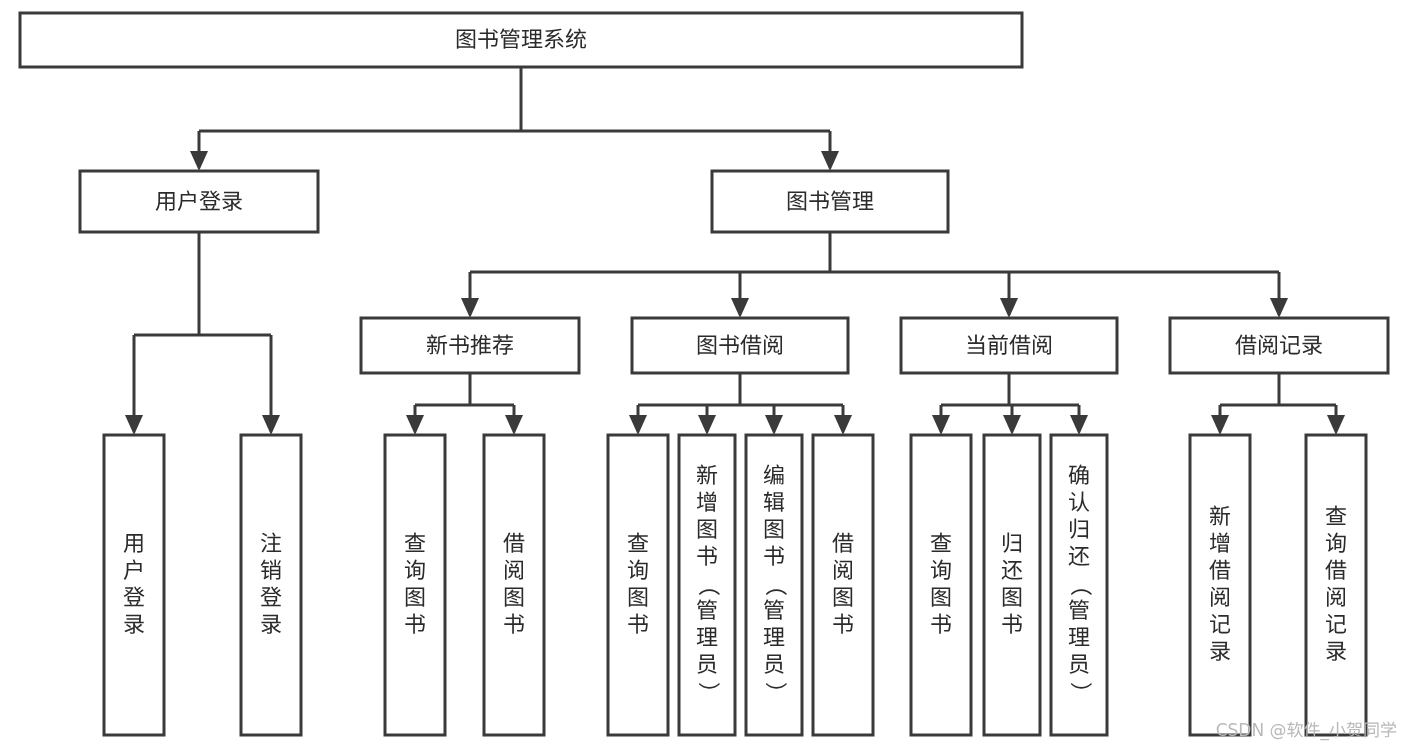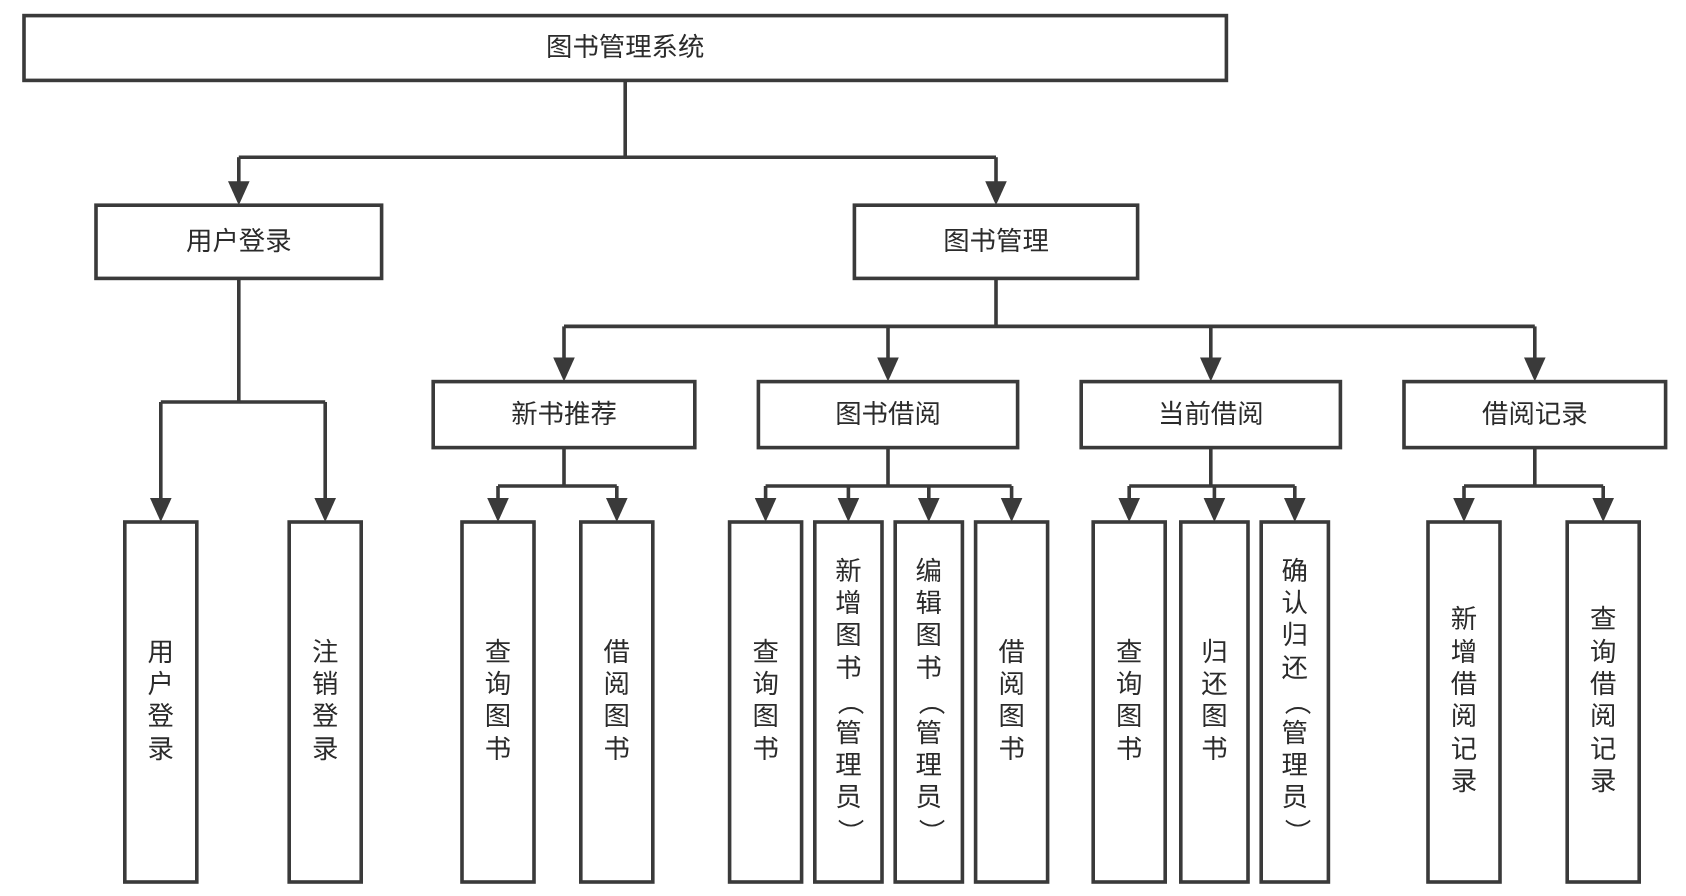--- a/index.html
+++ b/index.html
@@ -280,13 +280,14 @@
           <text x="1336" y="517.5" class="vchar">查</text>
           <text x="1336" y="544.5" class="vchar">询</text>
           <text x="1336" y="571.5" class="vchar">借</text>
           <text x="1336" y="598.5" class="vchar">阅</text>
           <text x="1336" y="625.5" class="vchar">记</text>
           <text x="1336" y="652.5" class="vchar">录</text>
           <title>查询借阅记录</title>
         </g>
       </g>
   </svg>
+  <div class="watermark">CSDN @软件_小贺同学</div>
 </div>
 
 </body></html>

